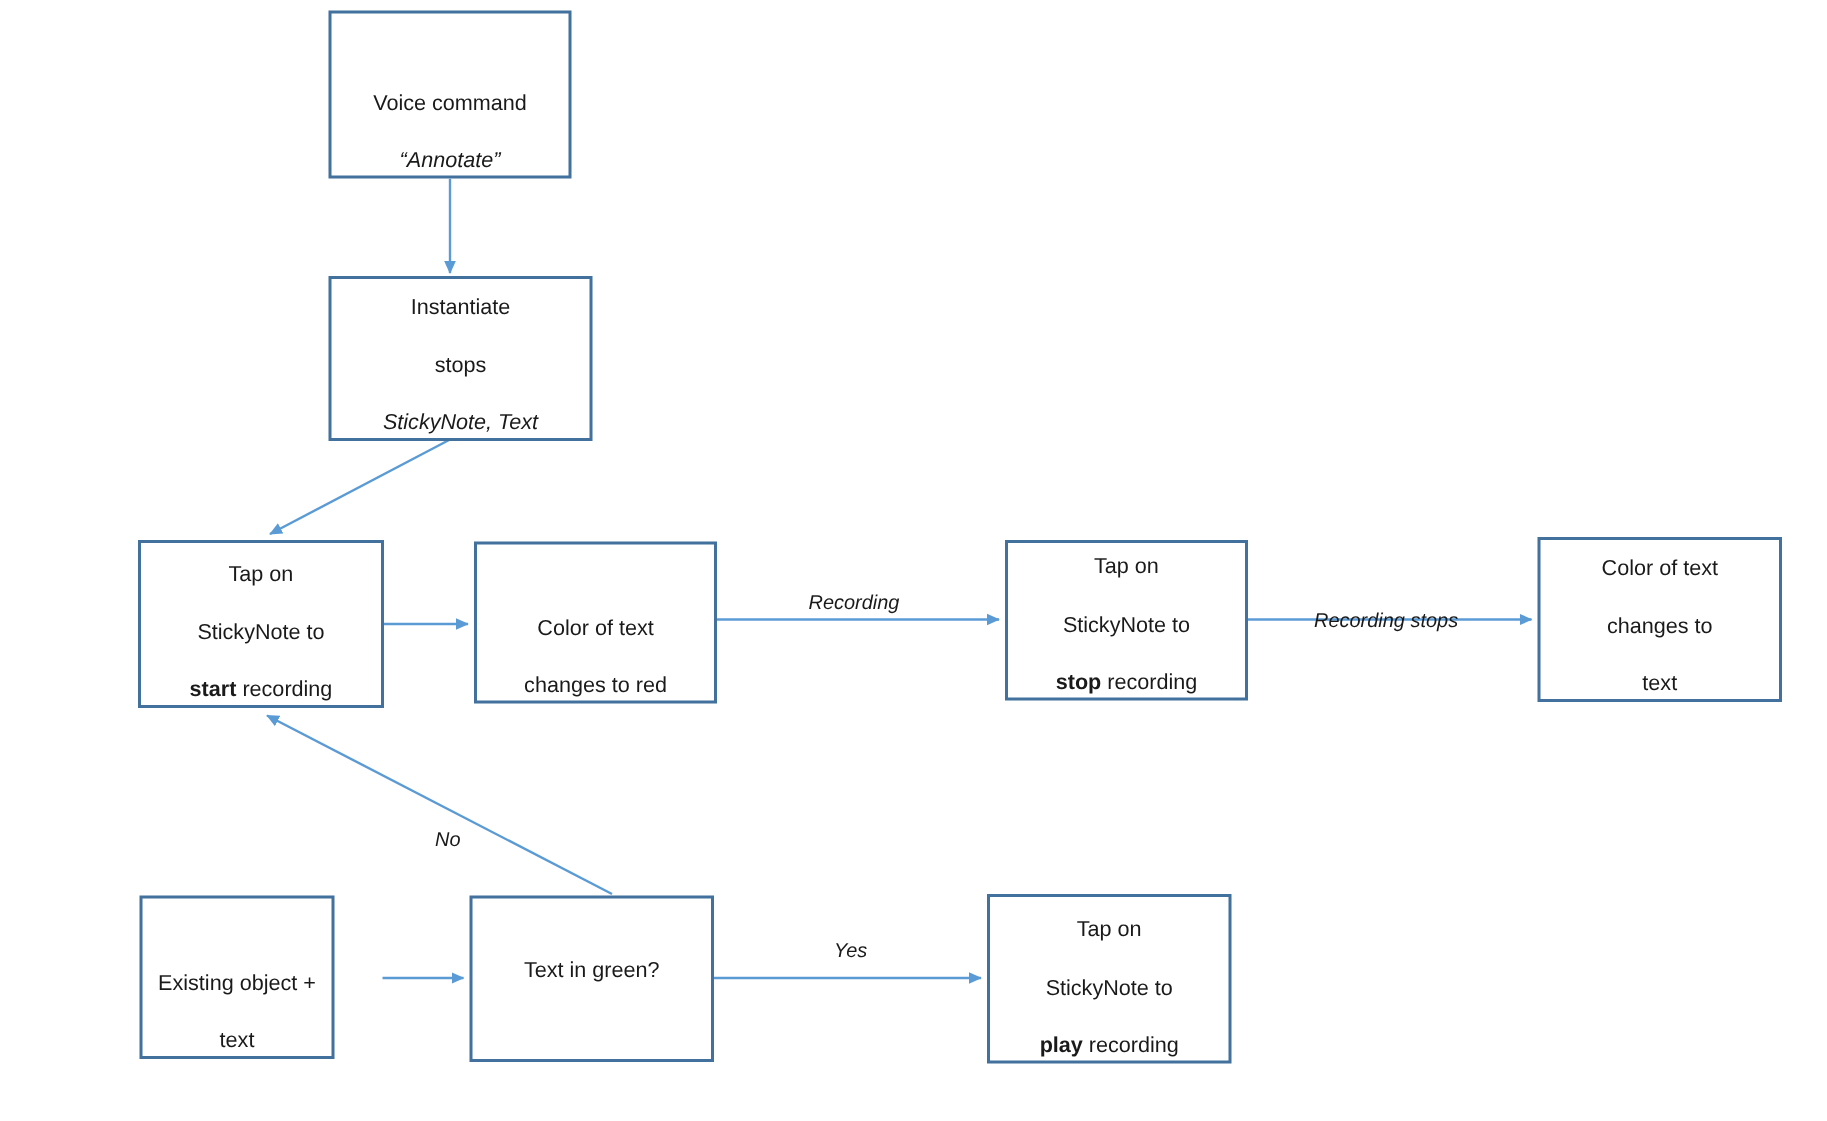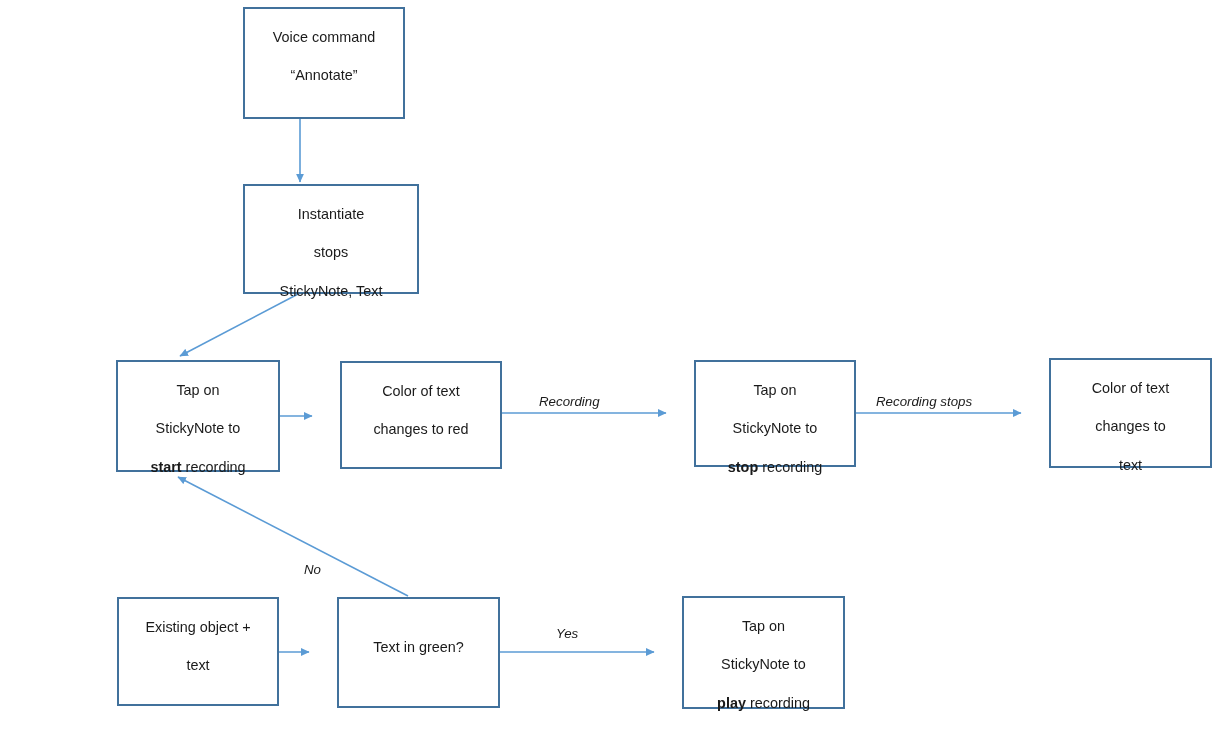--- a/index.html
+++ b/index.html
@@ -26,33 +26,32 @@
     width: 1218px;
     height: 747px;
     pointer-events: none;
   }
   .node {
     position: absolute;
     box-sizing: border-box;
     border: 2px solid #41719C;
     background: #ffffff;
     display: flex;
-    align-items: flex-start;
+    align-items: flex-end;
     justify-content: center;
     text-align: center;
-    margin-left: 24px;
   }
   .node-label {
     font-size: 14.4px;
     line-height: 1.33;
     color: #1a1a1a;
     padding: 0 6px;
     white-space: pre-line;
   }
-  .node-label .it { }
+  .node-label .it { font-style: italic; }
   .node-label .bd { font-weight: bold; }
   .align-top .node-label {
     align-self: flex-start;
     margin-top: 20px;
   }
   .edge-label {
     position: absolute;
     font-size: 13.3px;
     font-style: italic;
     color: #1a1a1a;
@@ -129,21 +128,21 @@
   </div>
 
   <div class="node" style="left:1025px; top:358px; width:163px; height:110px;">
     <div class="node-label">
       <span>Color of text</span><br>
       <span>changes to</span><br>
       <span>text</span>
     </div>
   </div>
 
-  <div class="node" style="left:93px; top:597px; width:162px; height:109px;">
+  <div class="node" style="left:93px; top:597px; width:130px; height:109px;">
     <div class="node-label">
       <span>Existing object +</span><br>
       <span>text</span>
     </div>
   </div>
 
   <div class="node align-top" style="left:313px; top:597px; width:163px; height:111px;">
     <div class="node-label">
       <span>Text in green?</span>
     </div>
@@ -152,19 +151,19 @@
   <div class="node" style="left:658px; top:596px; width:163px; height:113px;">
     <div class="node-label">
       <span>Tap on</span><br>
       <span>StickyNote to</span><br>
       <span class="bd">play</span><span> recording</span>
     </div>
   </div>
 
   <div class="edge-label" style="left:539px; top:394px;">Recording</div>
 
-  <div class="edge-label" style="left:876px; top:394px;">Recording stops</div>
+  <div class="edge-label" style="left:876px; top:406px;">Recording stops</div>
 
-  <div class="edge-label" style="left:304px; top:552px;margin-top:10px;">No</div>
+  <div class="edge-label" style="left:290px; top:552px;">No</div>
 
   <div class="edge-label" style="left:556px; top:626px;">Yes</div>
 
 </div>
 
 </body></html>

